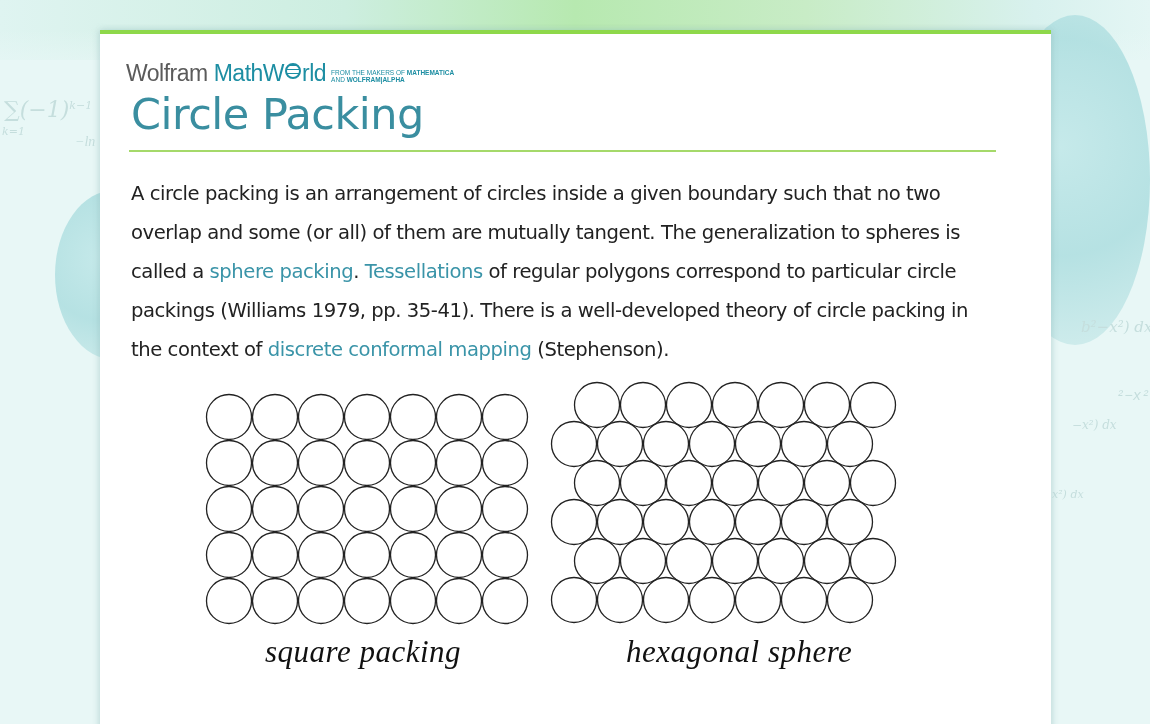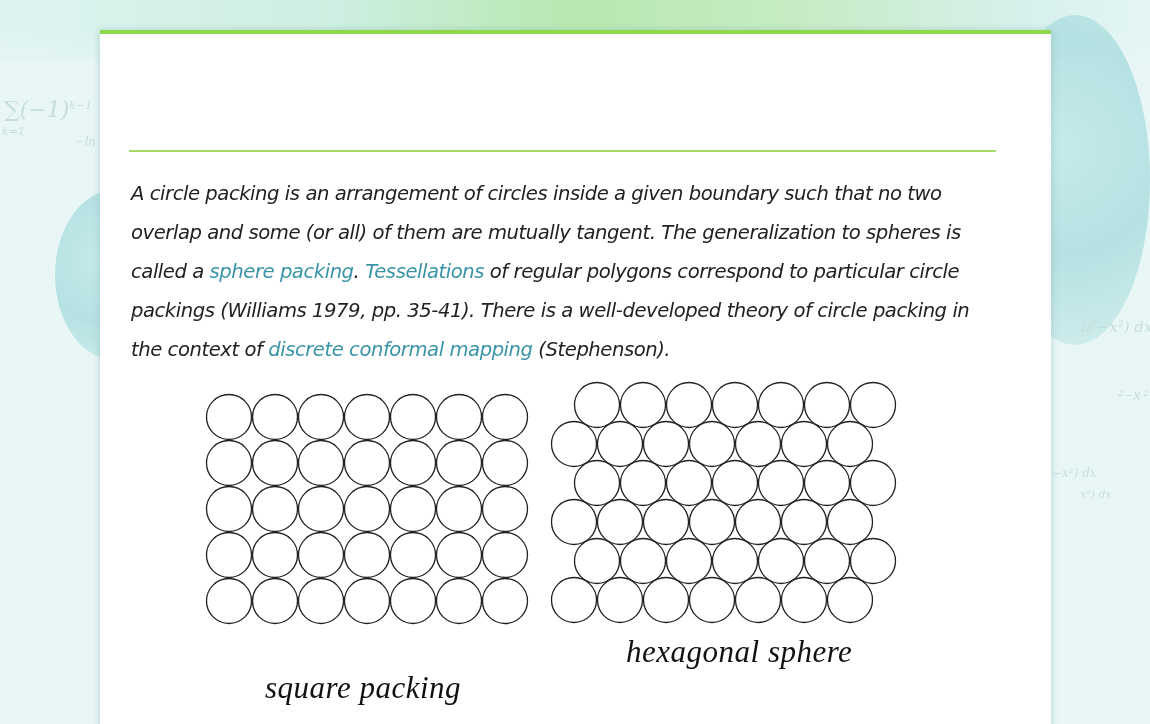--- a/index.html
+++ b/index.html
@@ -50,45 +50,54 @@
     position:absolute; left:31px; top:55px; margin:0;
     font-family:"DejaVu Sans", sans-serif; font-weight:normal;
     font-size:43px; color:#3a8ea0; letter-spacing:-0.5px;
   }
   .divider {
     position:absolute; left:29px; top:116px; width:867px; height:2px; background:#a5d96a;
   }
   .para {
     position:absolute; left:31px; top:140px; width:870px;
     font-family:"DejaVu Sans", sans-serif; font-size:19.6px; line-height:39px;
-    color:#222; letter-spacing:-0.45px; margin:0;font-style:italic;
+    color:#222; letter-spacing:-0.45px; margin:0;
   }
   .para a { color:#3a94a8; text-decoration:none; }
   svg.fig { position:absolute; }
   .caption {
     position:absolute; font-family:"Liberation Serif", serif; font-style:italic;
     font-size:31px; color:#111; white-space:nowrap; letter-spacing:0.5px;
   }
 </style>
 </head>
 <body>
 
 <div class="bg-top"></div>
 <div class="bg-blob" style="left:55px;top:190px;width:120px;height:170px;"></div>
 <div class="bg-blob" style="left:1000px;top:15px;width:150px;height:330px;"></div>
 <div class="bg-math" style="left:4px;top:97px;font-size:22px;">∑(−1)<sup style="font-size:11px">k−1</sup></div>
 <div class="bg-math" style="left:2px;top:125px;font-size:11px;text-align:right;">k=1</div>
 <div class="bg-math" style="left:75px;top:134px;font-size:14px;font-family:Liberation Serif, serif;">−ln</div>
 <div class="bg-math" style="left:1052px;top:318px;font-size:15px;margin-left:29px;">b²−x²)  dx</div>
 <div class="bg-math" style="left:1116px;top:388px;font-size:14px;font-family:Liberation Mono, monospace;">²−x²)  dx</div>
-<div class="bg-math" style="left:1052px;top:466px;font-size:12px;">−x²)  dx</div>
-<div class="bg-math" style="left:1052px;top:488px;font-size:11px;padding-left:28px;">x²)  dx</div>
+<div class="bg-math" style="left:1052px;top:418px;font-size:12px;padding-left:20px;">−x²)  dx</div>
+<div class="bg-math" style="left:1052px;top:488px;font-size:11px;">x²)  dx</div>
 
 <div class="card">
+  <div class="logo">
+    <span class="logo-wolfram">Wolfram</span>
+    <span class="logo-mathworld"><span>MathW</span><span class="logo-globe"></span><span>rld</span></span>
+    <span class="logo-tag">
+      <span>FROM THE MAKERS OF </span><b>MATHEMATICA</b><br>
+      <span>AND </span><b>WOLFRAM|ALPHA</b>
+    </span>
+  </div>
 
+  <h1 class="title">Circle Packing</h1>
   <div class="divider"></div>
 
   <p class="para"><span>A circle packing is an arrangement of circles inside a given boundary such that no two overlap and some (or all) of them are mutually tangent. The generalization to spheres is called a </span><a href="#">sphere packing</a><span>. </span><a href="#">Tessellations</a><span> of regular polygons correspond to particular circle packings (Williams 1979, pp. 35-41). There is a well-developed theory of circle packing in the context of </span><a href="#">discrete conformal mapping</a><span> (Stephenson).</span></p>
 </div>
 
 <svg class="fig" id="fig-square" width="1150" height="724" style="left:0;top:0;pointer-events:none;">
     <circle cx="229" cy="417" r="22.5" fill="none" stroke="#222" stroke-width="1.3"></circle>
     <circle cx="275" cy="417" r="22.5" fill="none" stroke="#222" stroke-width="1.3"></circle>
     <circle cx="321" cy="417" r="22.5" fill="none" stroke="#222" stroke-width="1.3"></circle>
     <circle cx="367" cy="417" r="22.5" fill="none" stroke="#222" stroke-width="1.3"></circle>
@@ -162,14 +171,14 @@
     <circle cx="873" cy="561" r="22.5" fill="none" stroke="#222" stroke-width="1.3"></circle>
     <circle cx="574" cy="600" r="22.5" fill="none" stroke="#222" stroke-width="1.3"></circle>
     <circle cx="620" cy="600" r="22.5" fill="none" stroke="#222" stroke-width="1.3"></circle>
     <circle cx="666" cy="600" r="22.5" fill="none" stroke="#222" stroke-width="1.3"></circle>
     <circle cx="712" cy="600" r="22.5" fill="none" stroke="#222" stroke-width="1.3"></circle>
     <circle cx="758" cy="600" r="22.5" fill="none" stroke="#222" stroke-width="1.3"></circle>
     <circle cx="804" cy="600" r="22.5" fill="none" stroke="#222" stroke-width="1.3"></circle>
     <circle cx="850" cy="600" r="22.5" fill="none" stroke="#222" stroke-width="1.3"></circle>
   </svg>
 
-<div class="caption" style="left:265px;top:634px;margin-top:36px;">square packing</div>
+<div class="caption" style="left:265px;top:634px;">square packing</div>
 <div class="caption" style="left:626px;top:634px;">hexagonal sphere</div>
 
 </body></html>

